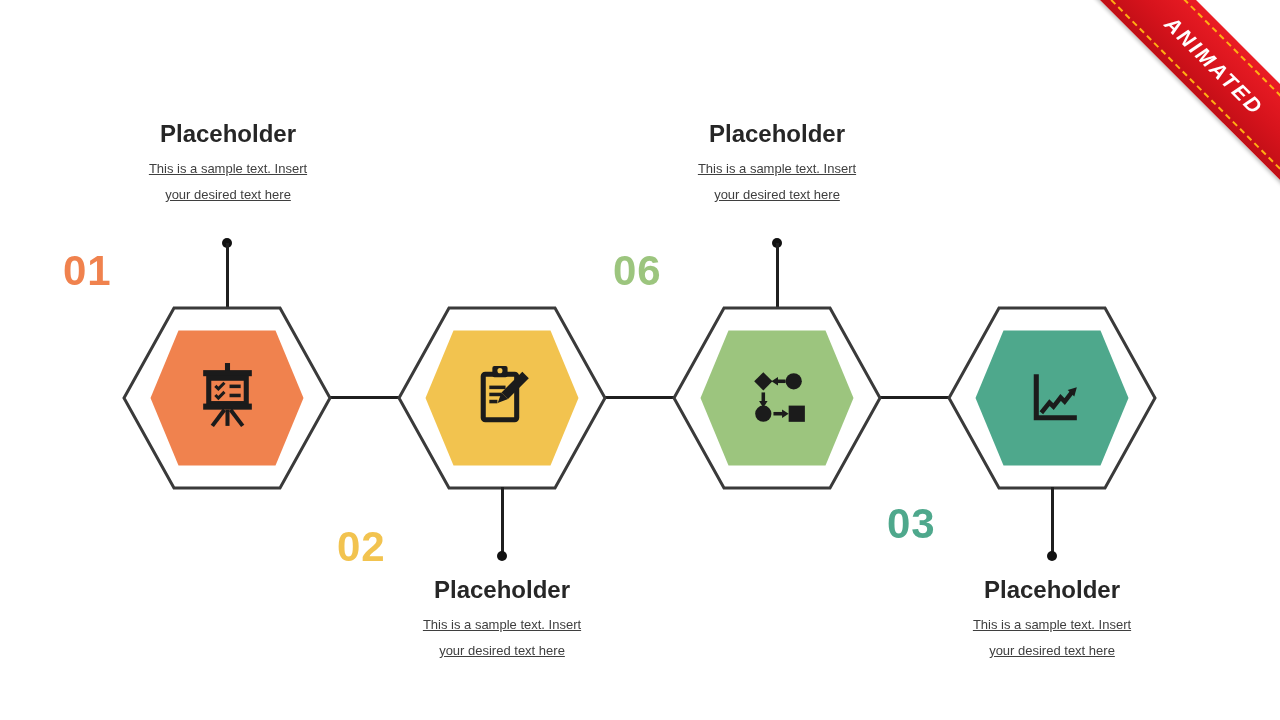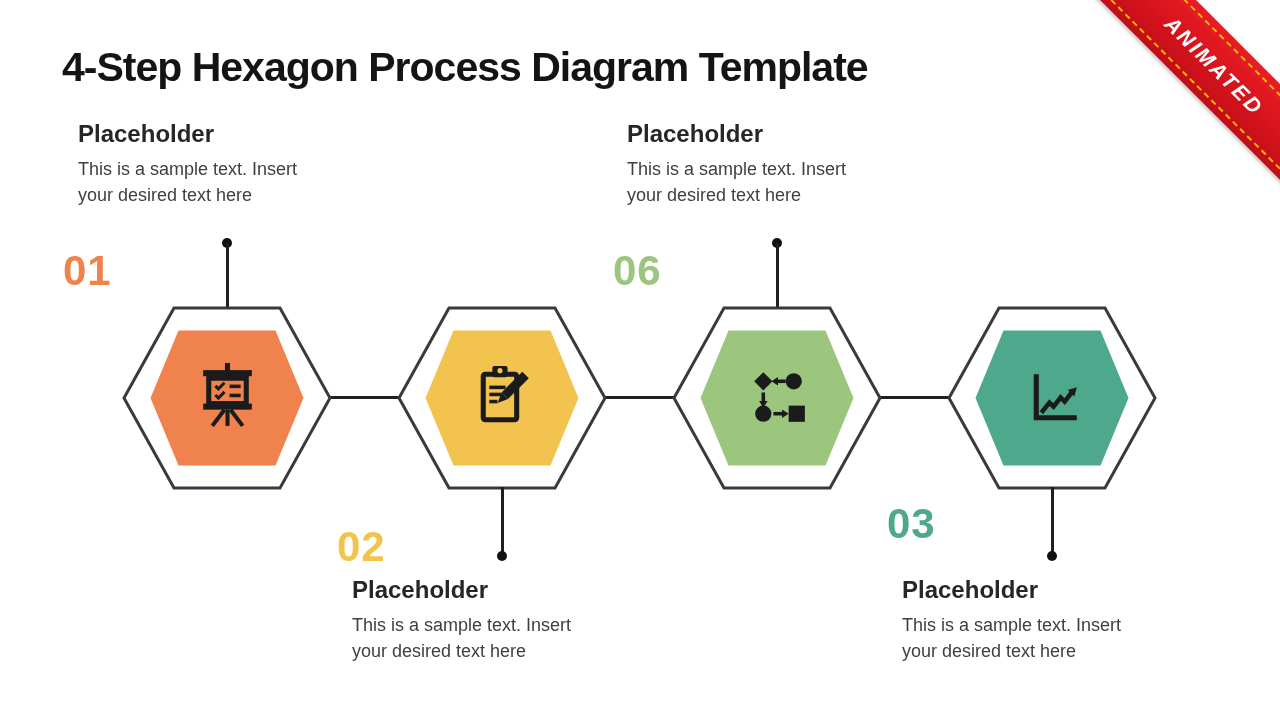--- a/index.html
+++ b/index.html
@@ -26,23 +26,23 @@
     border-top:2px dashed var(--ribbon-stitch,#ffaf14);
   }
   .stitch.top { top:7px; }
   .stitch.bottom { bottom:7px; }
   .ribbon .ribbon-label {
     color:#ffffff; font-weight:700; font-style:italic;
     font-size:21px; letter-spacing:2.5px; white-space:nowrap;
   }
 
   
-  .txt { position:absolute; width:300px; text-align:left; }
+  .txt { position:absolute; width:300px; text-align:center; }
   .txt h3 { font-size:24px; font-weight:700; color:#262626; margin-bottom:8px; }
-  .txt .line { font-size:18px; color:#3f3f3f; line-height:26px; }
+  .txt .line { font-size:13px; color:#3f3f3f; line-height:26px;text-decoration:underline; }
 
   
   .num {
     position:absolute; width:150px; font-size:42px; font-weight:800;
     line-height:1; color:var(--step-color); letter-spacing:1px;
   }
   .num.right { }
 
   
   .vline { position:absolute; width:3px; background:#1f1f1f; }
@@ -82,21 +82,20 @@
   .s1 .txt { left:78px;  top:120px; }
   .s3 .txt { left:627px; top:120px; }
   .s2 .txt { left:352px; top:576px; }
   .s4 .txt { left:902px; top:576px; }
 </style>
 </head>
 <body>
 
 <div class="slide">
 
-  <h1 class="title">4-Step Hexagon Process Diagram Template</h1>
 
   <div class="ribbon">
     <div class="stitch top"></div>
     <div class="ribbon-label">ANIMATED</div>
     <div class="stitch bottom"></div>
   </div>
 
   <div class="connector" style="left:330px;"></div>
   <div class="connector" style="left:605px;"></div>
   <div class="connector" style="left:880px;"></div>

